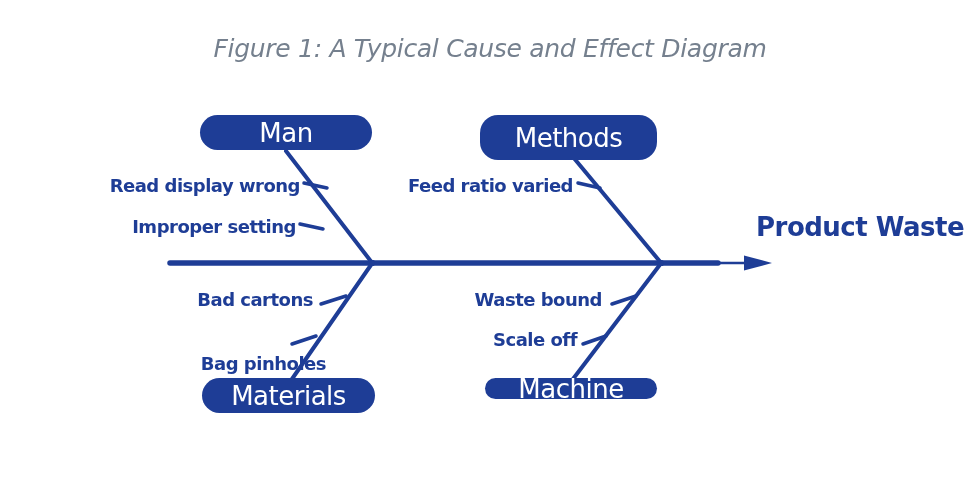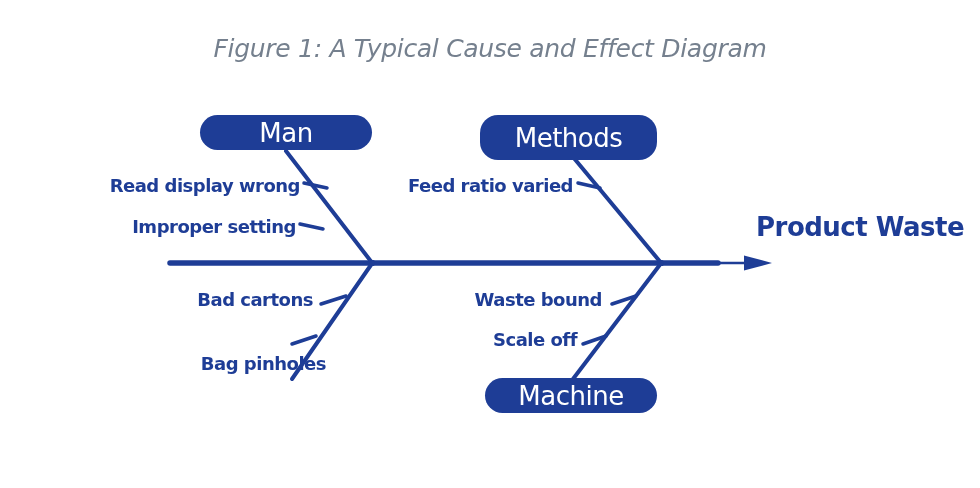--- a/index.html
+++ b/index.html
@@ -88,21 +88,22 @@
     <line x1="300" y1="224" x2="323" y2="229" stroke-width="3.5"></line>
     <line x1="578" y1="183" x2="600" y2="188" stroke-width="3.5"></line>
     <line x1="321" y1="304" x2="346" y2="296" stroke-width="3.5"></line>
     <line x1="292" y1="344" x2="316" y2="336" stroke-width="3.5"></line>
     <line x1="612" y1="304" x2="636" y2="296" stroke-width="3.5"></line>
     <line x1="583" y1="344" x2="606" y2="336" stroke-width="3.5"></line>
   </svg>
 
   <div class="pill" style="left:200px; top:115px; width:172px; height:35px;">Man</div>
   <div class="pill" style="left:480px; top:115px; width:177px; height:45px;">Methods</div>
-  <div class="pill" style="left:485px; top:378px; width:172px; height:35px;">Machine</div>
+  <div class="pill" style="left:202px; top:378px; width:173px; height:35px;">Materials</div>
+  <div class="pill" style="left:485px; top:378px; width:172px; height:21px;">Machine</div>
 
   <div class="cause" style="right:680px; top:172px;">Read display wrong</div>
   <div class="cause" style="right:684px; top:213px;">Improper setting</div>
   <div class="cause" style="right:667px; top:286px;">Bad cartons</div>
   <div class="cause" style="right:407px; top:172px;">Feed ratio varied</div>
   <div class="cause" style="right:654px; top:326px;margin-top:24px;">Bag pinholes</div>
   <div class="cause" style="right:378px; top:286px;">Waste bound</div>
   <div class="cause" style="right:403px; top:326px;">Scale off</div>
 
   <div class="effect-annotation">Product Waste</div>

